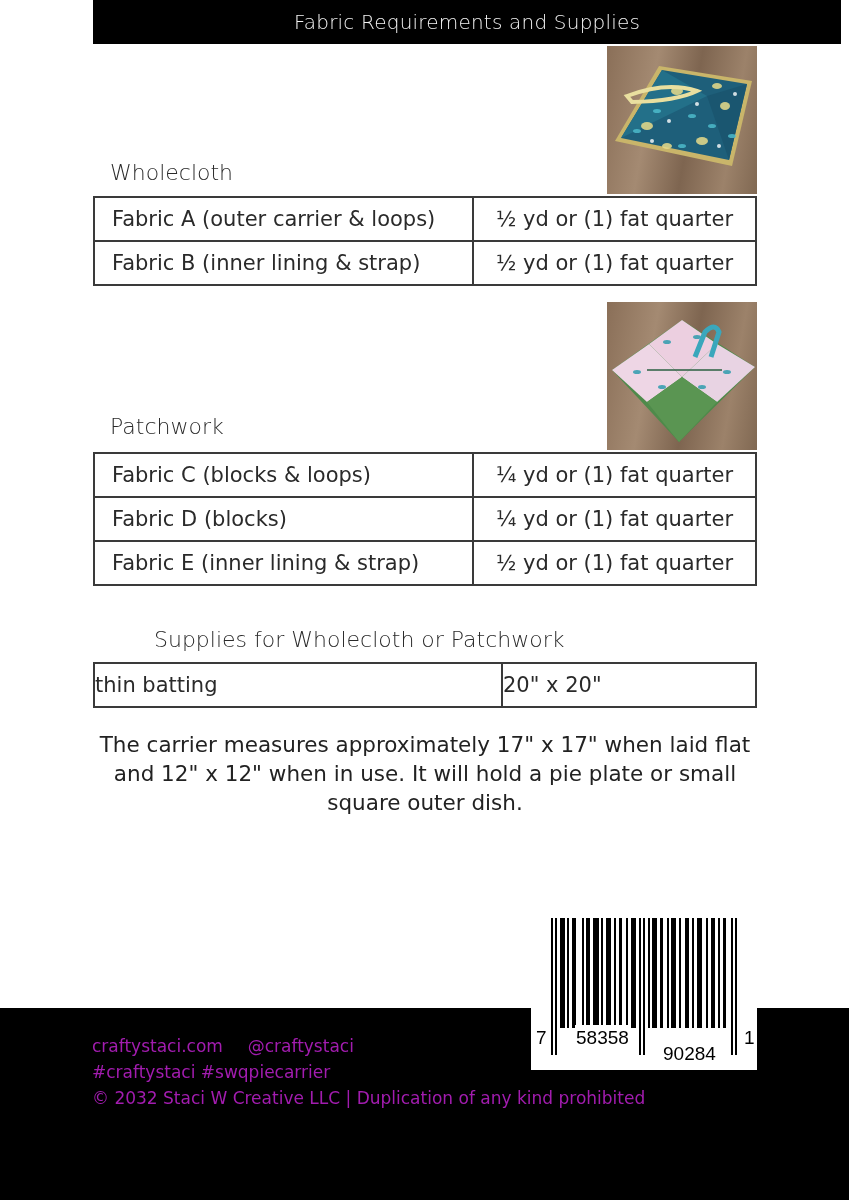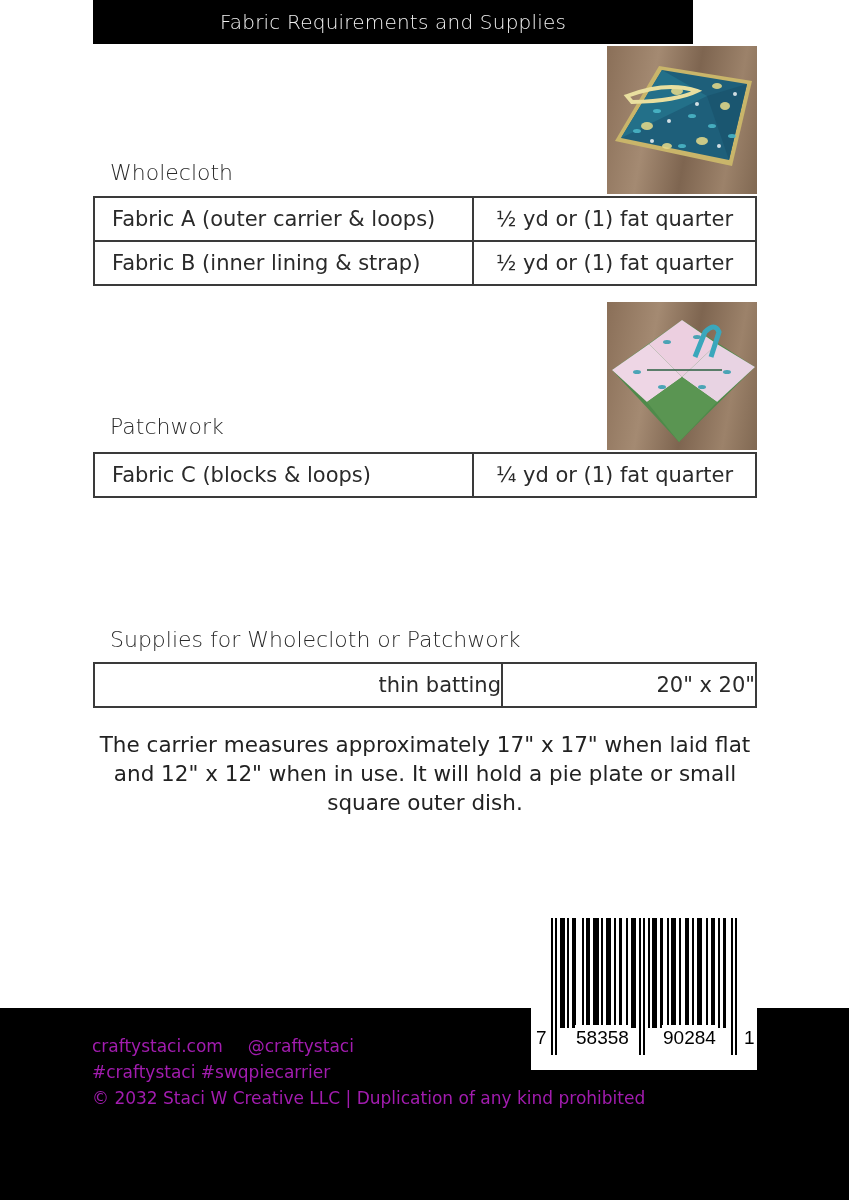--- a/index.html
+++ b/index.html
@@ -2,42 +2,42 @@
 <html><head>
 <meta charset="utf-8">
 <style>
   html, body { margin: 0; padding: 0; }
   body {
     width: 849px; height: 1200px; position: relative; overflow: hidden;
     background: #ffffff; color: #222222;
     font-family: "DejaVu Sans", sans-serif;
   }
   .header-bar {
-    position: absolute; left: 93px; top: 0; width: 600px; height: 44px;
+    position: absolute; left: 93px; top: 0; width: 748px; height: 44px;
     background: #000000; color: #f2f2f2;
     display: flex; align-items: center; justify-content: center;
     font-size: 20px; font-weight: 300; letter-spacing: 0.2px;
   }
   .photo {
     position: absolute; left: 607px; width: 150px; height: 148px; overflow: hidden;
     background: linear-gradient(100deg, #8a6f58 0%, #a48a72 30%, #7e6550 55%, #9c826a 80%, #806852 100%);
   }
   .photo svg { width: 100%; height: 100%; display: block; }
   .section-label {
     position: absolute; left: 110px; font-size: 22px; color: #2a2a2a; font-weight: 300;
   }
   table.req {
     position: absolute; left: 93px; width: 664px; border-collapse: collapse;
     font-size: 21px; color: #2a2a2a;
   }
   table.req td {
     border: 2px solid #3a3a3a; height: 42px; padding: 0 0 0 17px; white-space: nowrap;
   }
   table.req td.amt { padding-left: 0; text-align: center; }
-  table.supplies td { text-align: right; padding: 0; }
+  table.supplies td { text-align: left; padding: 0; }
   .description {
     position: absolute; left: 80px; top: 730px; width: 690px;
     text-align: center; font-size: 21.5px; line-height: 29px; color: #222;
   }
   .footer {
     position: absolute; left: 0; top: 1008px; width: 849px; height: 192px; background: #000;
   }
   .footer-text {
     position: absolute; left: 92px; top: 1033px; color: #a21caf; font-size: 17px; line-height: 26px;
   }
@@ -128,24 +128,32 @@
 </div>
 
 <div class="section-label" style="top:414px;">Patchwork</div>
 
 <table class="req" style="top:452px;border-radius:30px;">
   <tbody>
       <tr>
     <td style="width:360px;">Fabric C (blocks &amp; loops)</td>
     <td class="amt">¼ yd or (1) fat quarter</td>
   </tr>
+  <tr>
+    <td>Fabric D (blocks)</td>
+    <td class="amt">¼ yd or (1) fat quarter</td>
+  </tr>
+  <tr>
+    <td>Fabric E (inner lining &amp; strap)</td>
+    <td class="amt">½ yd or (1) fat quarter</td>
+  </tr>
 </tbody>
   </table>
 
-<div class="section-label" style="top:627px;">Supplies for Wholecloth or Patchwork</div>
+<div class="section-label" style="top:627px;margin-left:44px;">Supplies for Wholecloth or Patchwork</div>
 
 <table class="req supplies" style="top:662px;">
   <tbody>
       <tr>
     <td style="width:406px;">thin batting</td>
     <td>20" x 20"</td>
   </tr>
 </tbody>
   </table>
 
@@ -199,16 +207,16 @@
       <rect x="160" y="0" width="4" height="110"></rect>
         <rect x="167" y="0" width="2" height="110"></rect>
       <rect x="172" y="0" width="3" height="110"></rect>
         <rect x="180" y="0" width="2" height="137"></rect>
       <rect x="184" y="0" width="2" height="137"></rect>
     </g>
   </svg>
   <div class="barcode-digits">
     <span style="left:4px;">7</span>
     <span style="left:44px;">58358</span>
-    <span style="left:131px;">90284</span>
+    <span style="left:131px;margin-top:16px;">90284</span>
     <span style="left:212px;">1</span>
   </div>
 </div>
 
 </body></html>

